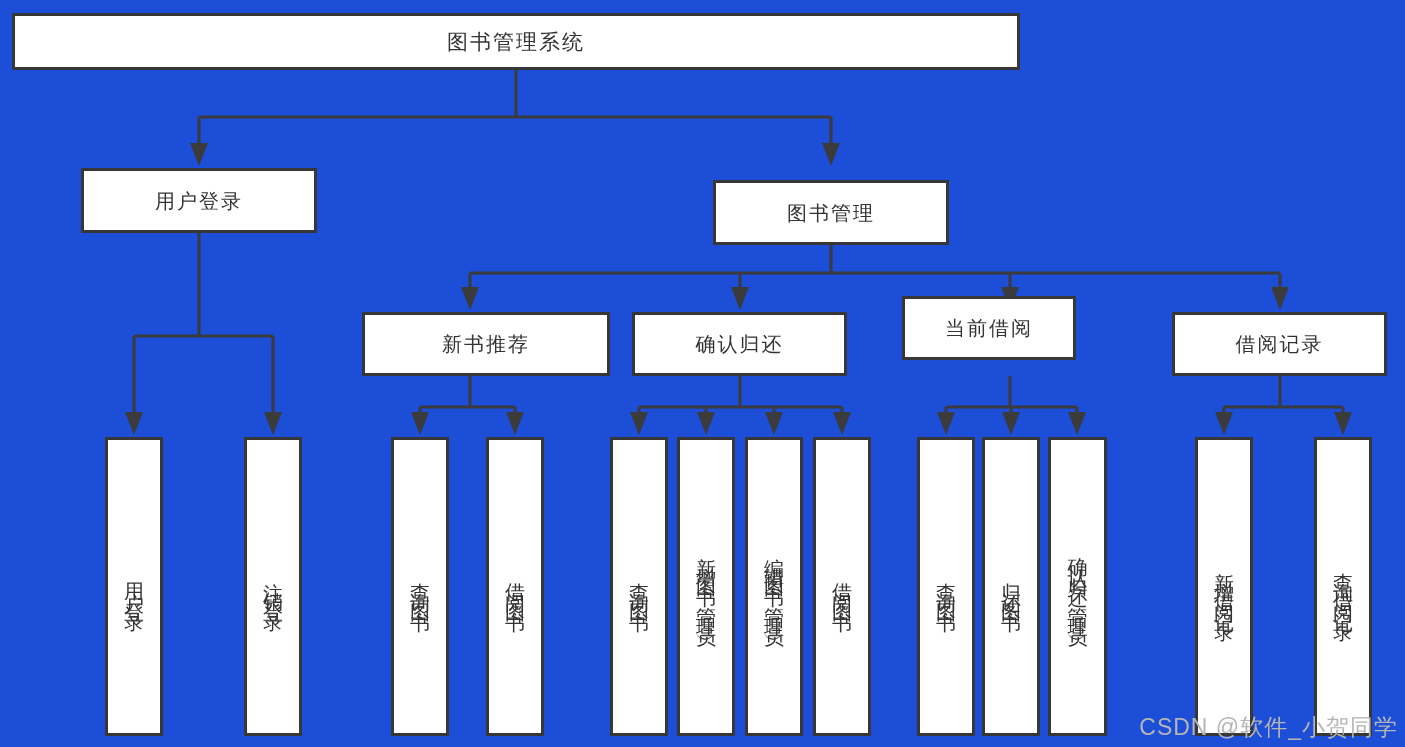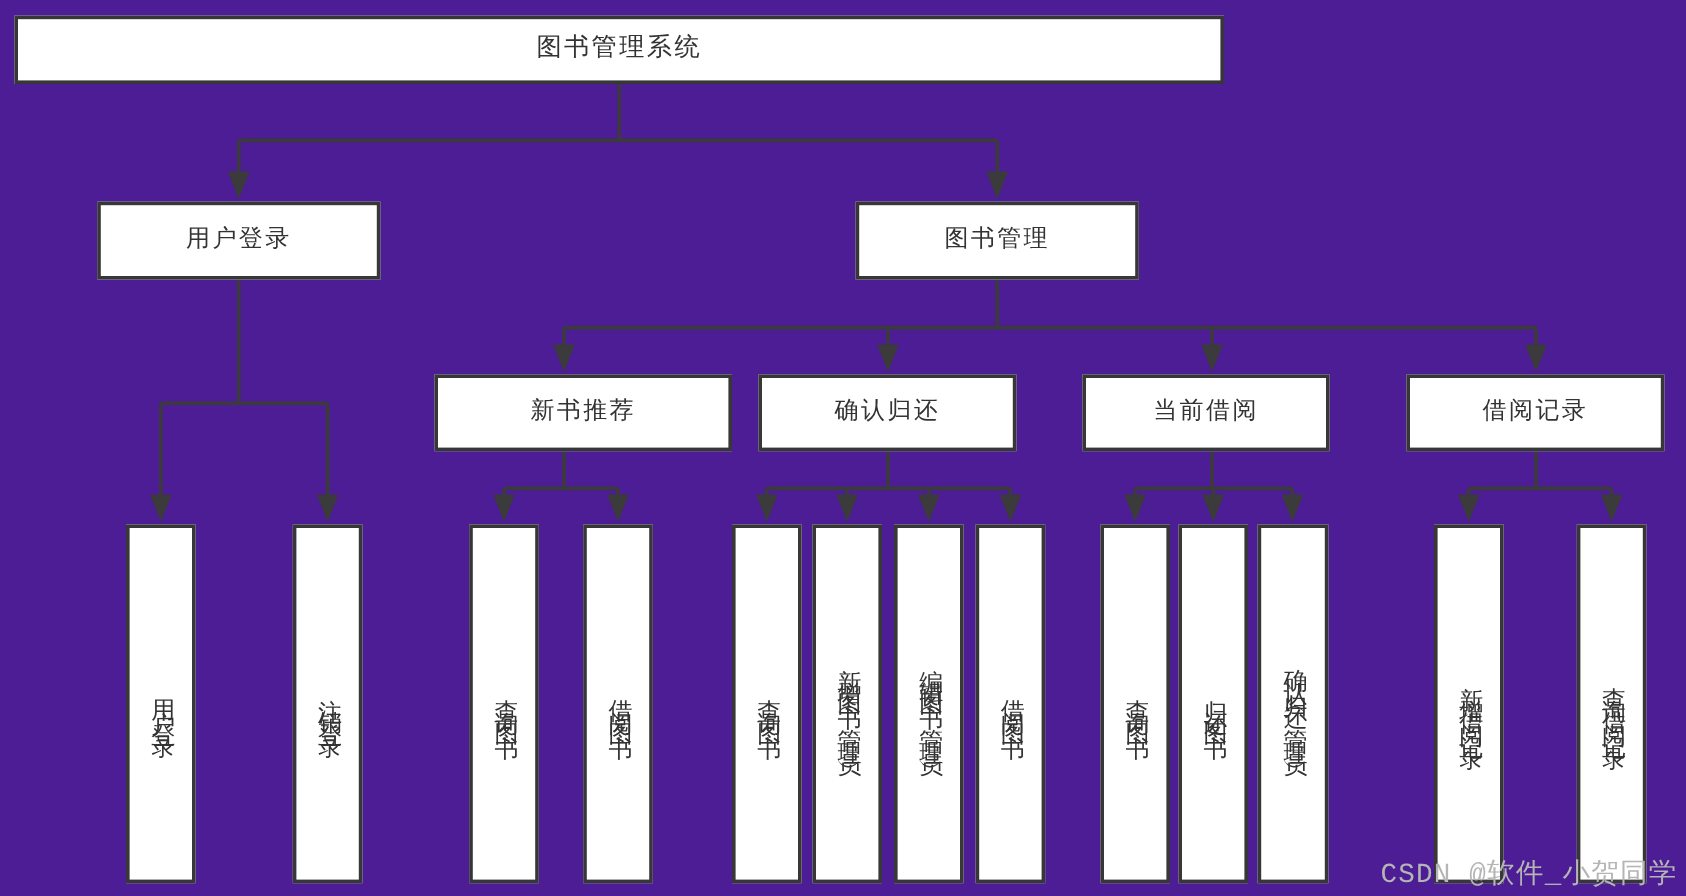--- a/index.html
+++ b/index.html
@@ -1,21 +1,21 @@
 <!DOCTYPE html>
 <html><head>
 <meta charset="utf-8">
 <style>
   html, body { margin: 0; padding: 0; background: #ffffff; }
   .stage {
     position: relative;
     width: 1405px;
     height: 747px;
-    background: #4c1d95;
-    font-family: Liberation Mono, monospace;
+    background: #1d4ed8;
+    font-family: Liberation Sans, sans-serif;
     overflow: hidden;
   }
   .wires {
     position: absolute;
     left: 0; top: 0;
     width: 1405px; height: 747px;
   }
   .box {
     position: absolute;
     box-sizing: border-box;
@@ -100,31 +100,31 @@
     </g>
   </svg>
 
   <div class="box root" style="left:12px; top:13px; width:1008px; height:57px;">
     <span class="hlabel">图书管理系统</span>
   </div>
 
   <div class="box" style="left:81px; top:168px; width:236px; height:65px;">
     <span class="hlabel">用户登录</span>
   </div>
-  <div class="box" style="left:713px; top:168px; width:236px; height:65px;">
+  <div class="box" style="left:713px; top:180px; width:236px; height:65px;">
     <span class="hlabel">图书管理</span>
   </div>
 
   <div class="box" style="left:362px; top:312px; width:248px; height:64px;">
     <span class="hlabel">新书推荐</span>
   </div>
   <div class="box" style="left:632px; top:312px; width:215px; height:64px;">
     <span class="hlabel">确认归还</span>
   </div>
-  <div class="box" style="left:902px; top:312px; width:206px; height:64px;">
+  <div class="box" style="left:902px; top:296px; width:174px; height:64px;">
     <span class="hlabel">当前借阅</span>
   </div>
   <div class="box" style="left:1172px; top:312px; width:215px; height:64px;">
     <span class="hlabel">借阅记录</span>
   </div>
 
   <div class="box" style="left:105px; top:437px; width:58px; height:299px;">
     <span class="vtext">用户登录</span>
   </div>
   <div class="box" style="left:244px; top:437px; width:58px; height:299px;">

